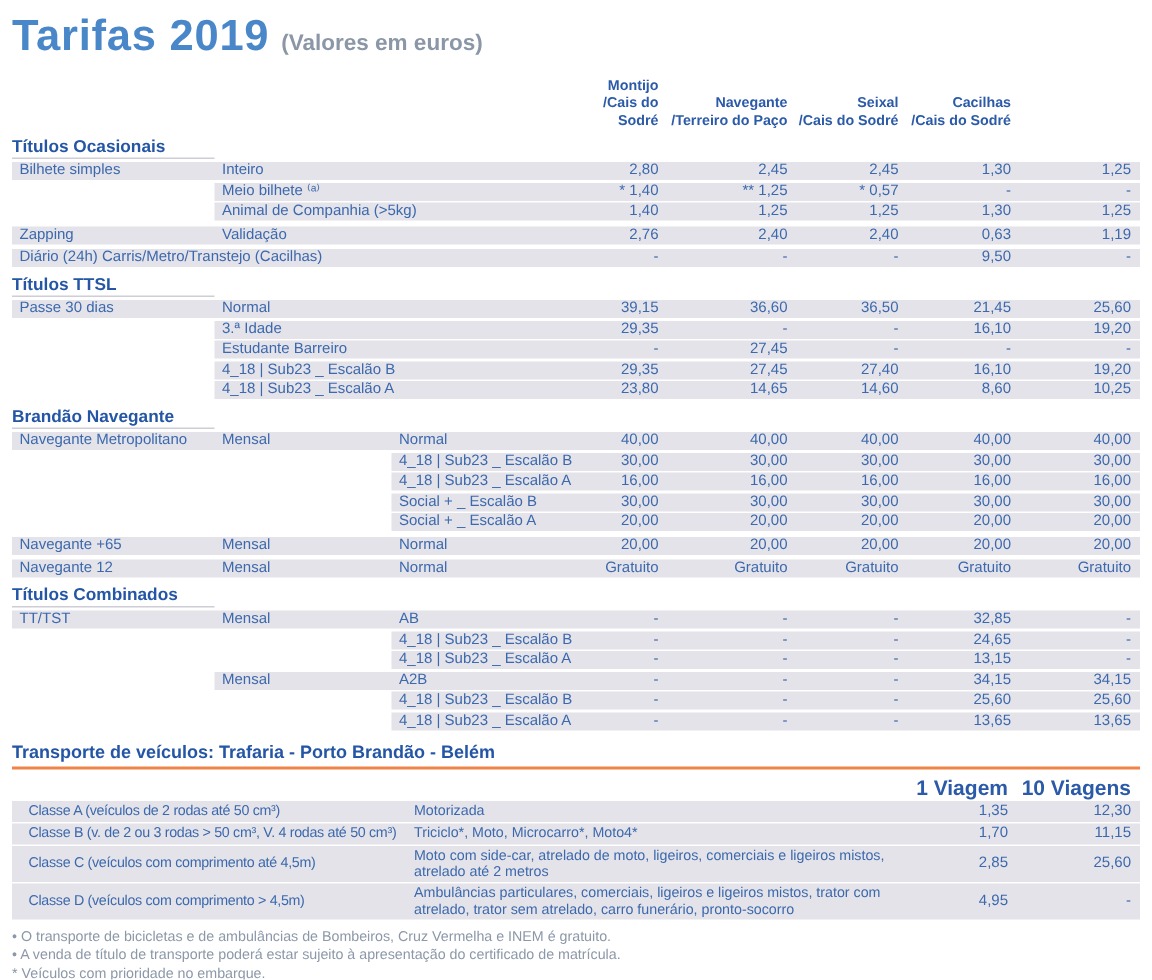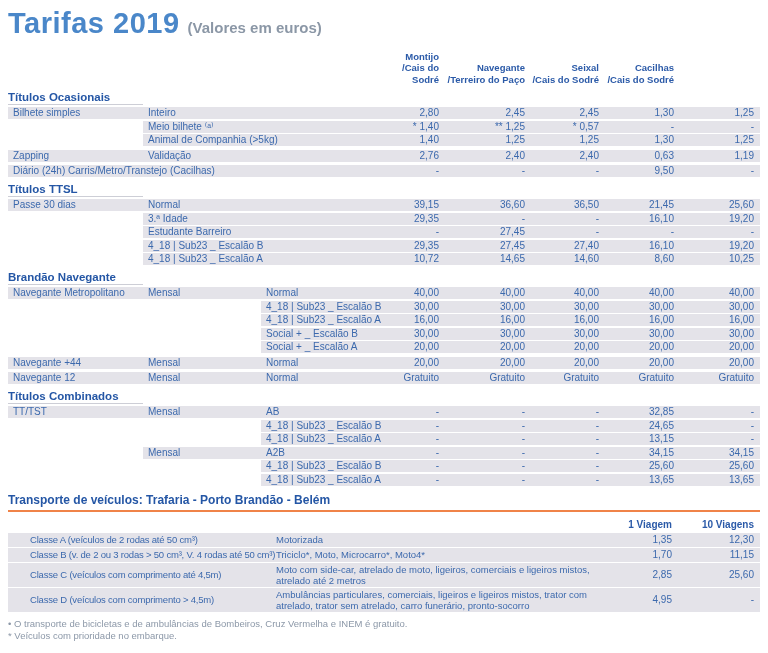--- a/index.html
+++ b/index.html
@@ -52,30 +52,30 @@
   .val { text-align: right; padding-right: 6px; white-space: nowrap; }
   
   .veh { margin-top: 8px; }
   .veh-title {
     font-size: 12px; line-height: 13px; font-weight: bold; color: #2456a5; white-space: nowrap;
   }
   .orange-rule { height: 2px; background: #f08348; margin: 3px 0 7px; width: 752px; }
   .vgrid { display: grid; grid-template-columns: 268px 1fr 72px 82px; width: 752px; }
   .vhead { margin-bottom: 3px; }
   .vhead .vh {
-    font-weight: bold; font-size: 10px; line-height: 11px; color: #2b5aa8;
+    font-weight: bold; font-size: 14px; line-height: 11px; color: #2b5aa8;
     text-align: right; padding-right: 6px; white-space: nowrap;
   }
   .vrow {
     position: relative; z-index: 0; margin-bottom: 1px;
     padding: 1px 0; min-height: 14px; align-items: center;
     font-size: 9.5px; line-height: 11px;
   }
   .vrow::before { content: ""; position: absolute; inset: 0; background: #e4e3e9; z-index: -1; }
-  .vlbl { padding-left: 22px; white-space: nowrap; letter-spacing: -0.2px; overflow: visible; }
+  .vlbl { padding-left: 11px; white-space: nowrap; letter-spacing: -0.2px; overflow: visible; }
   .vdesc { padding-right: 14px; }
   .vrow .val { font-size: 10px; }
   
   .footnotes { margin-top: 6px; }
   .fnote { font-size: 9.5px; line-height: 12.5px; color: #8c98a8; white-space: nowrap; }
 </style>
 </head>
 <body>
 
 <header>
@@ -169,21 +169,21 @@
       <div class="frow grid indent-1">
         <div class="lbl" style="grid-column: 2;">4_18 | Sub23 _ Escalão B</div>
         <div class="val" style="grid-column: 4;">29,35</div>
         <div class="val" style="grid-column: 5;">27,45</div>
         <div class="val" style="grid-column: 6;">27,40</div>
         <div class="val" style="grid-column: 7;">16,10</div>
         <div class="val" style="grid-column: 8;">19,20</div>
       </div>
       <div class="frow grid indent-1">
         <div class="lbl" style="grid-column: 2;">4_18 | Sub23 _ Escalão A</div>
-        <div class="val" style="grid-column: 4;">10,72</div>
+        <div class="val" style="grid-column: 4;">23,80</div>
         <div class="val" style="grid-column: 5;">14,65</div>
         <div class="val" style="grid-column: 6;">14,60</div>
         <div class="val" style="grid-column: 7;">8,60</div>
         <div class="val" style="grid-column: 8;">10,25</div>
       </div>
     </section>
     <section class="fsec">
       <h2 class="sec-title">Brandão Navegante</h2>
       <div class="frow grid indent-0">
         <div class="lbl" style="grid-column: 1;">Navegante Metropolitano</div>
@@ -221,21 +221,21 @@
       </div>
       <div class="frow grid indent-2">
         <div class="lbl" style="grid-column: 3;">Social + _ Escalão A</div>
         <div class="val" style="grid-column: 4;">20,00</div>
         <div class="val" style="grid-column: 5;">20,00</div>
         <div class="val" style="grid-column: 6;">20,00</div>
         <div class="val" style="grid-column: 7;">20,00</div>
         <div class="val" style="grid-column: 8;">20,00</div>
       </div>
       <div class="frow grid indent-0 gap">
-        <div class="lbl" style="grid-column: 1;">Navegante +44</div>
+        <div class="lbl" style="grid-column: 1;">Navegante +65</div>
         <div class="lbl" style="grid-column: 2;">Mensal</div>
         <div class="lbl" style="grid-column: 3;">Normal</div>
         <div class="val" style="grid-column: 4;">20,00</div>
         <div class="val" style="grid-column: 5;">20,00</div>
         <div class="val" style="grid-column: 6;">20,00</div>
         <div class="val" style="grid-column: 7;">20,00</div>
         <div class="val" style="grid-column: 8;">20,00</div>
       </div>
       <div class="frow grid indent-0 gap">
         <div class="lbl" style="grid-column: 1;">Navegante 12</div>
@@ -334,14 +334,15 @@
         <div class="vlbl">Classe D (veículos com comprimento &gt; 4,5m)</div>
         <div class="vdesc">Ambulâncias particulares, comerciais, ligeiros e ligeiros mistos, trator com atrelado, trator sem atrelado, carro funerário, pronto-socorro</div>
         <div class="val">4,95</div>
         <div class="val">-</div>
       </div>
     </div>
 </section>
 
 <footer class="footnotes" id="footnotes">
     <p class="fnote">• O transporte de bicicletas e de ambulâncias de Bombeiros, Cruz Vermelha e INEM é gratuito.</p>
+    <p class="fnote">• A venda de título de transporte poderá estar sujeito à apresentação do certificado de matrícula.</p>
     <p class="fnote">* Veículos com prioridade no embarque.</p>
   </footer>
 
 </body></html>

